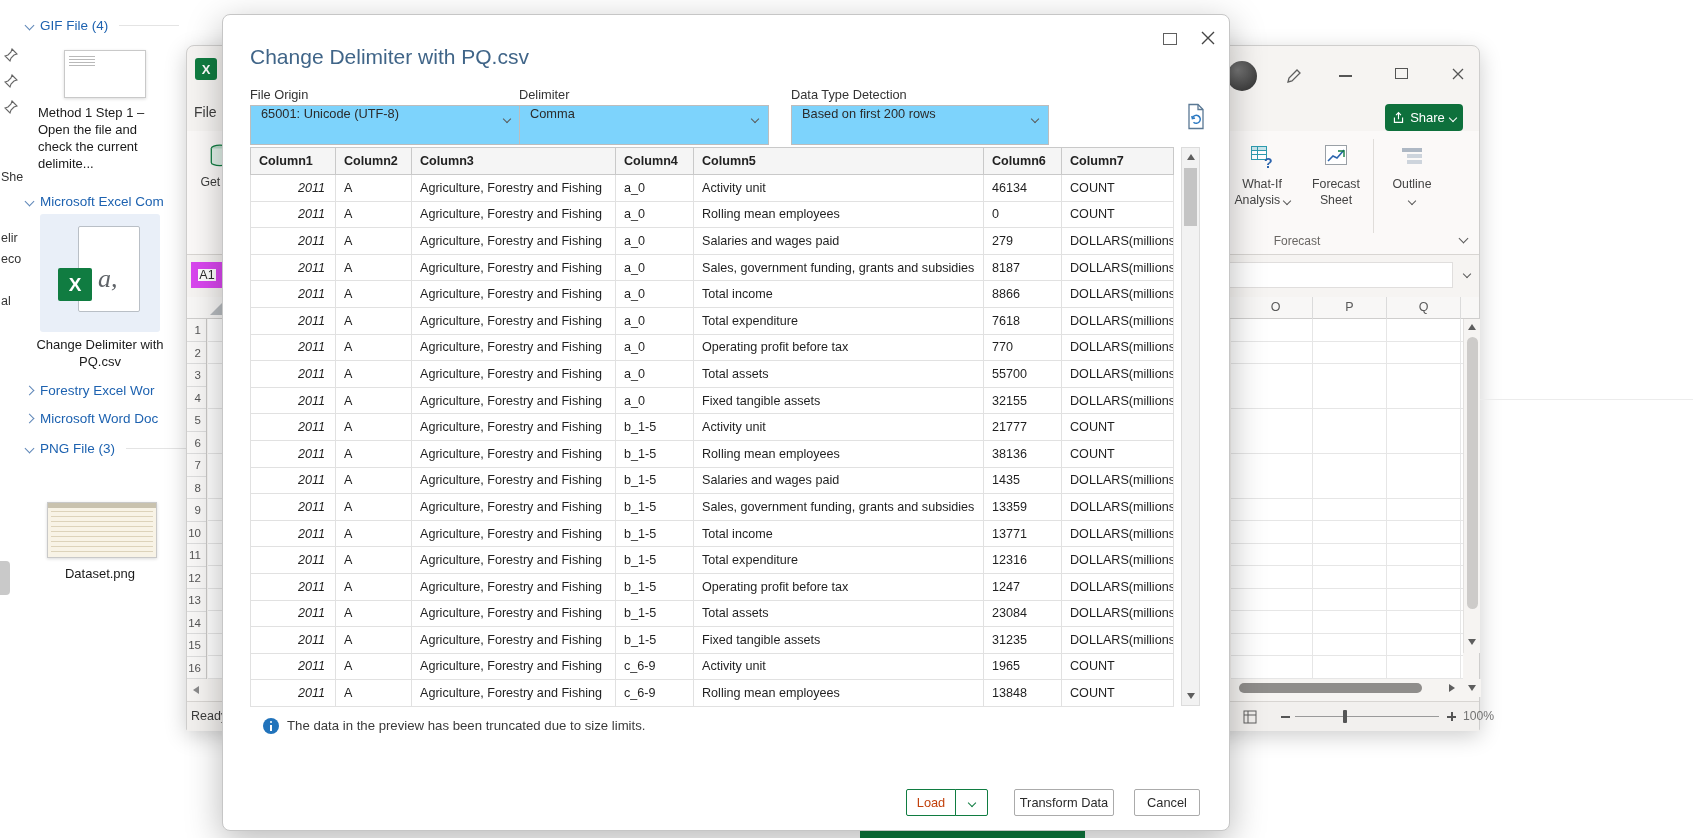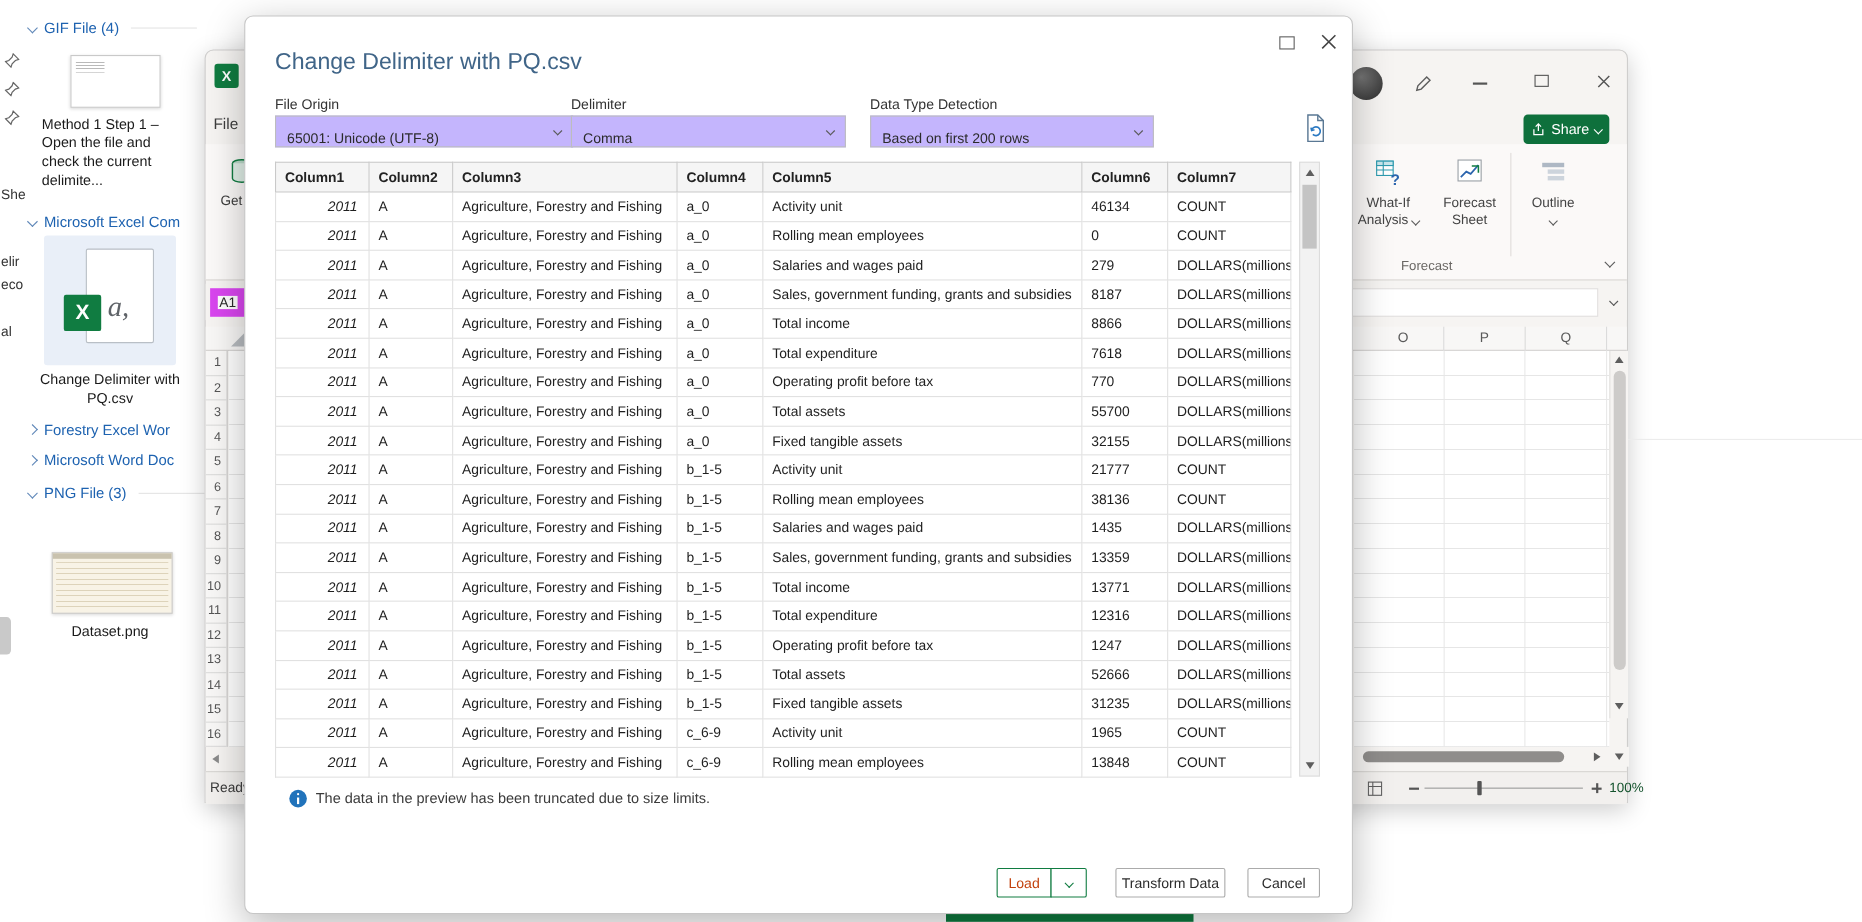--- a/index.html
+++ b/index.html
@@ -82,31 +82,31 @@
   .xl-hscroll{position:absolute;left:1044px;top:633px;width:250px;height:18px;background:#f6f4f2}
   .hthumb{position:absolute;left:8px;top:4px;width:183px;height:10px;background:#8f8d8b;border-radius:5px}
   .xl-status{position:absolute;left:0;top:655px;right:0;height:30px;background:#f2f0ee;border-top:1px solid #d8d5d2}
   .ready{position:absolute;left:4px;top:7px;font-size:12.5px;color:#3b3b3b}
   .view-ico{position:absolute;left:1056px;top:8px}
   .zoom-minus{position:absolute;left:1094px;top:14px;width:9px;height:1.6px;background:#555}
   .zoom-track{position:absolute;left:1108px;top:14px;width:144px;height:1.4px;background:#9a9a9a}
   .zoom-thumb{position:absolute;left:1156px;top:8px;width:4px;height:13px;background:#555;border-radius:1px}
   .zoom-plus1{position:absolute;left:1260px;top:14px;width:9px;height:1.6px;background:#555}
   .zoom-plus2{position:absolute;left:1264px;top:10px;width:1.6px;height:9px;background:#555}
-  .zoom-pct{position:absolute;left:1276px;top:7px;font-size:12.2px;color:#14532d;width:40px}
+  .zoom-pct{position:absolute;left:1276px;top:7px;font-size:12.2px;color:#737373;width:40px}
   .sheet-nav{left:6px;top:640px}
 
   
   .dialog{left:222px;top:14px;width:1008px;height:817px;background:#fff;border:1px solid #c6c6c6;border-radius:8px;box-shadow:0 10px 36px rgba(0,0,0,.28)}
   .dlg-max{position:absolute;right:52px;top:18px;width:14px;height:12px;border:1.5px solid #5f5f5f}
   .dlg-close{position:absolute;right:10px;top:12px;width:22px;height:22px;display:flex;align-items:center;justify-content:center}
   .dlg-title{position:absolute;left:27px;top:30px;font-size:21px;color:#406588}
   .fld-label{position:absolute;top:72px;font-size:12.8px;color:#333}
   .fl-1{left:27px}.fl-2{left:296px}.fl-3{left:568px}
-  .combo{position:absolute;top:90px;height:29px;border:1px solid #bdbdbd;background:#c4b5fd;font-size:12.8px;color:#2b2b2b;display:flex;align-items:flex-end;padding:0 26px 0 10px;white-space:nowrap;overflow:hidden}
+  .combo{position:absolute;top:90px;height:40px;border:1px solid #bdbdbd;background:#7dd3fc;font-size:12.8px;color:#2b2b2b;display:flex;align-items:flex-start;padding:0 26px 0 10px;white-space:nowrap;overflow:hidden}
   .cb-1{left:27px;width:271px}.cb-2{left:296px;width:250px}.cb-3{left:568px;width:258px}
   .combo .cchev{position:absolute;right:10px;top:10px}
   .doc-icon{position:absolute;left:963px;top:88px}
   .pq-table{position:absolute;left:27px;top:132px;width:923px;border-collapse:collapse;table-layout:fixed;border:1px solid #a9a9a9}
   .pq-table th{height:27px;background:#f5f5f5;font-weight:bold;font-size:12.6px;color:#222;text-align:left;padding:0 8px;border:1px solid #c9c9c9;white-space:nowrap;overflow:hidden}
   .pq-table td{height:26.6px;font-size:12.6px;color:#1f1f1f;padding:0 8px;border:1px solid #e1e1e1;white-space:nowrap;overflow:hidden}
   .pq-table td.c-num{text-align:right;font-style:italic;padding-right:10px}
   .pq-vscroll{position:absolute;left:958px;top:132px;width:19px;height:559px;background:#f2f2f2;border:1px solid #dcdcdc}
   .pq-thumb{position:absolute;left:2px;top:20px;width:13px;height:58px;background:#c4c4c4}
   .note-icon{position:absolute;left:40px;top:703px;width:16px;height:16px;border-radius:50%;background:#2173bb}
@@ -512,21 +512,21 @@
           <td>Operating profit before tax</td>
           <td>1247</td>
           <td>DOLLARS(millions)</td>
         </tr>
         <tr>
           <td class="c-num">2011</td>
           <td>A</td>
           <td>Agriculture, Forestry and Fishing</td>
           <td>b_1-5</td>
           <td>Total assets</td>
-          <td>52666</td>
+          <td>23084</td>
           <td>DOLLARS(millions)</td>
         </tr>
         <tr>
           <td class="c-num">2011</td>
           <td>A</td>
           <td>Agriculture, Forestry and Fishing</td>
           <td>b_1-5</td>
           <td>Fixed tangible assets</td>
           <td>31235</td>
           <td>DOLLARS(millions)</td>

